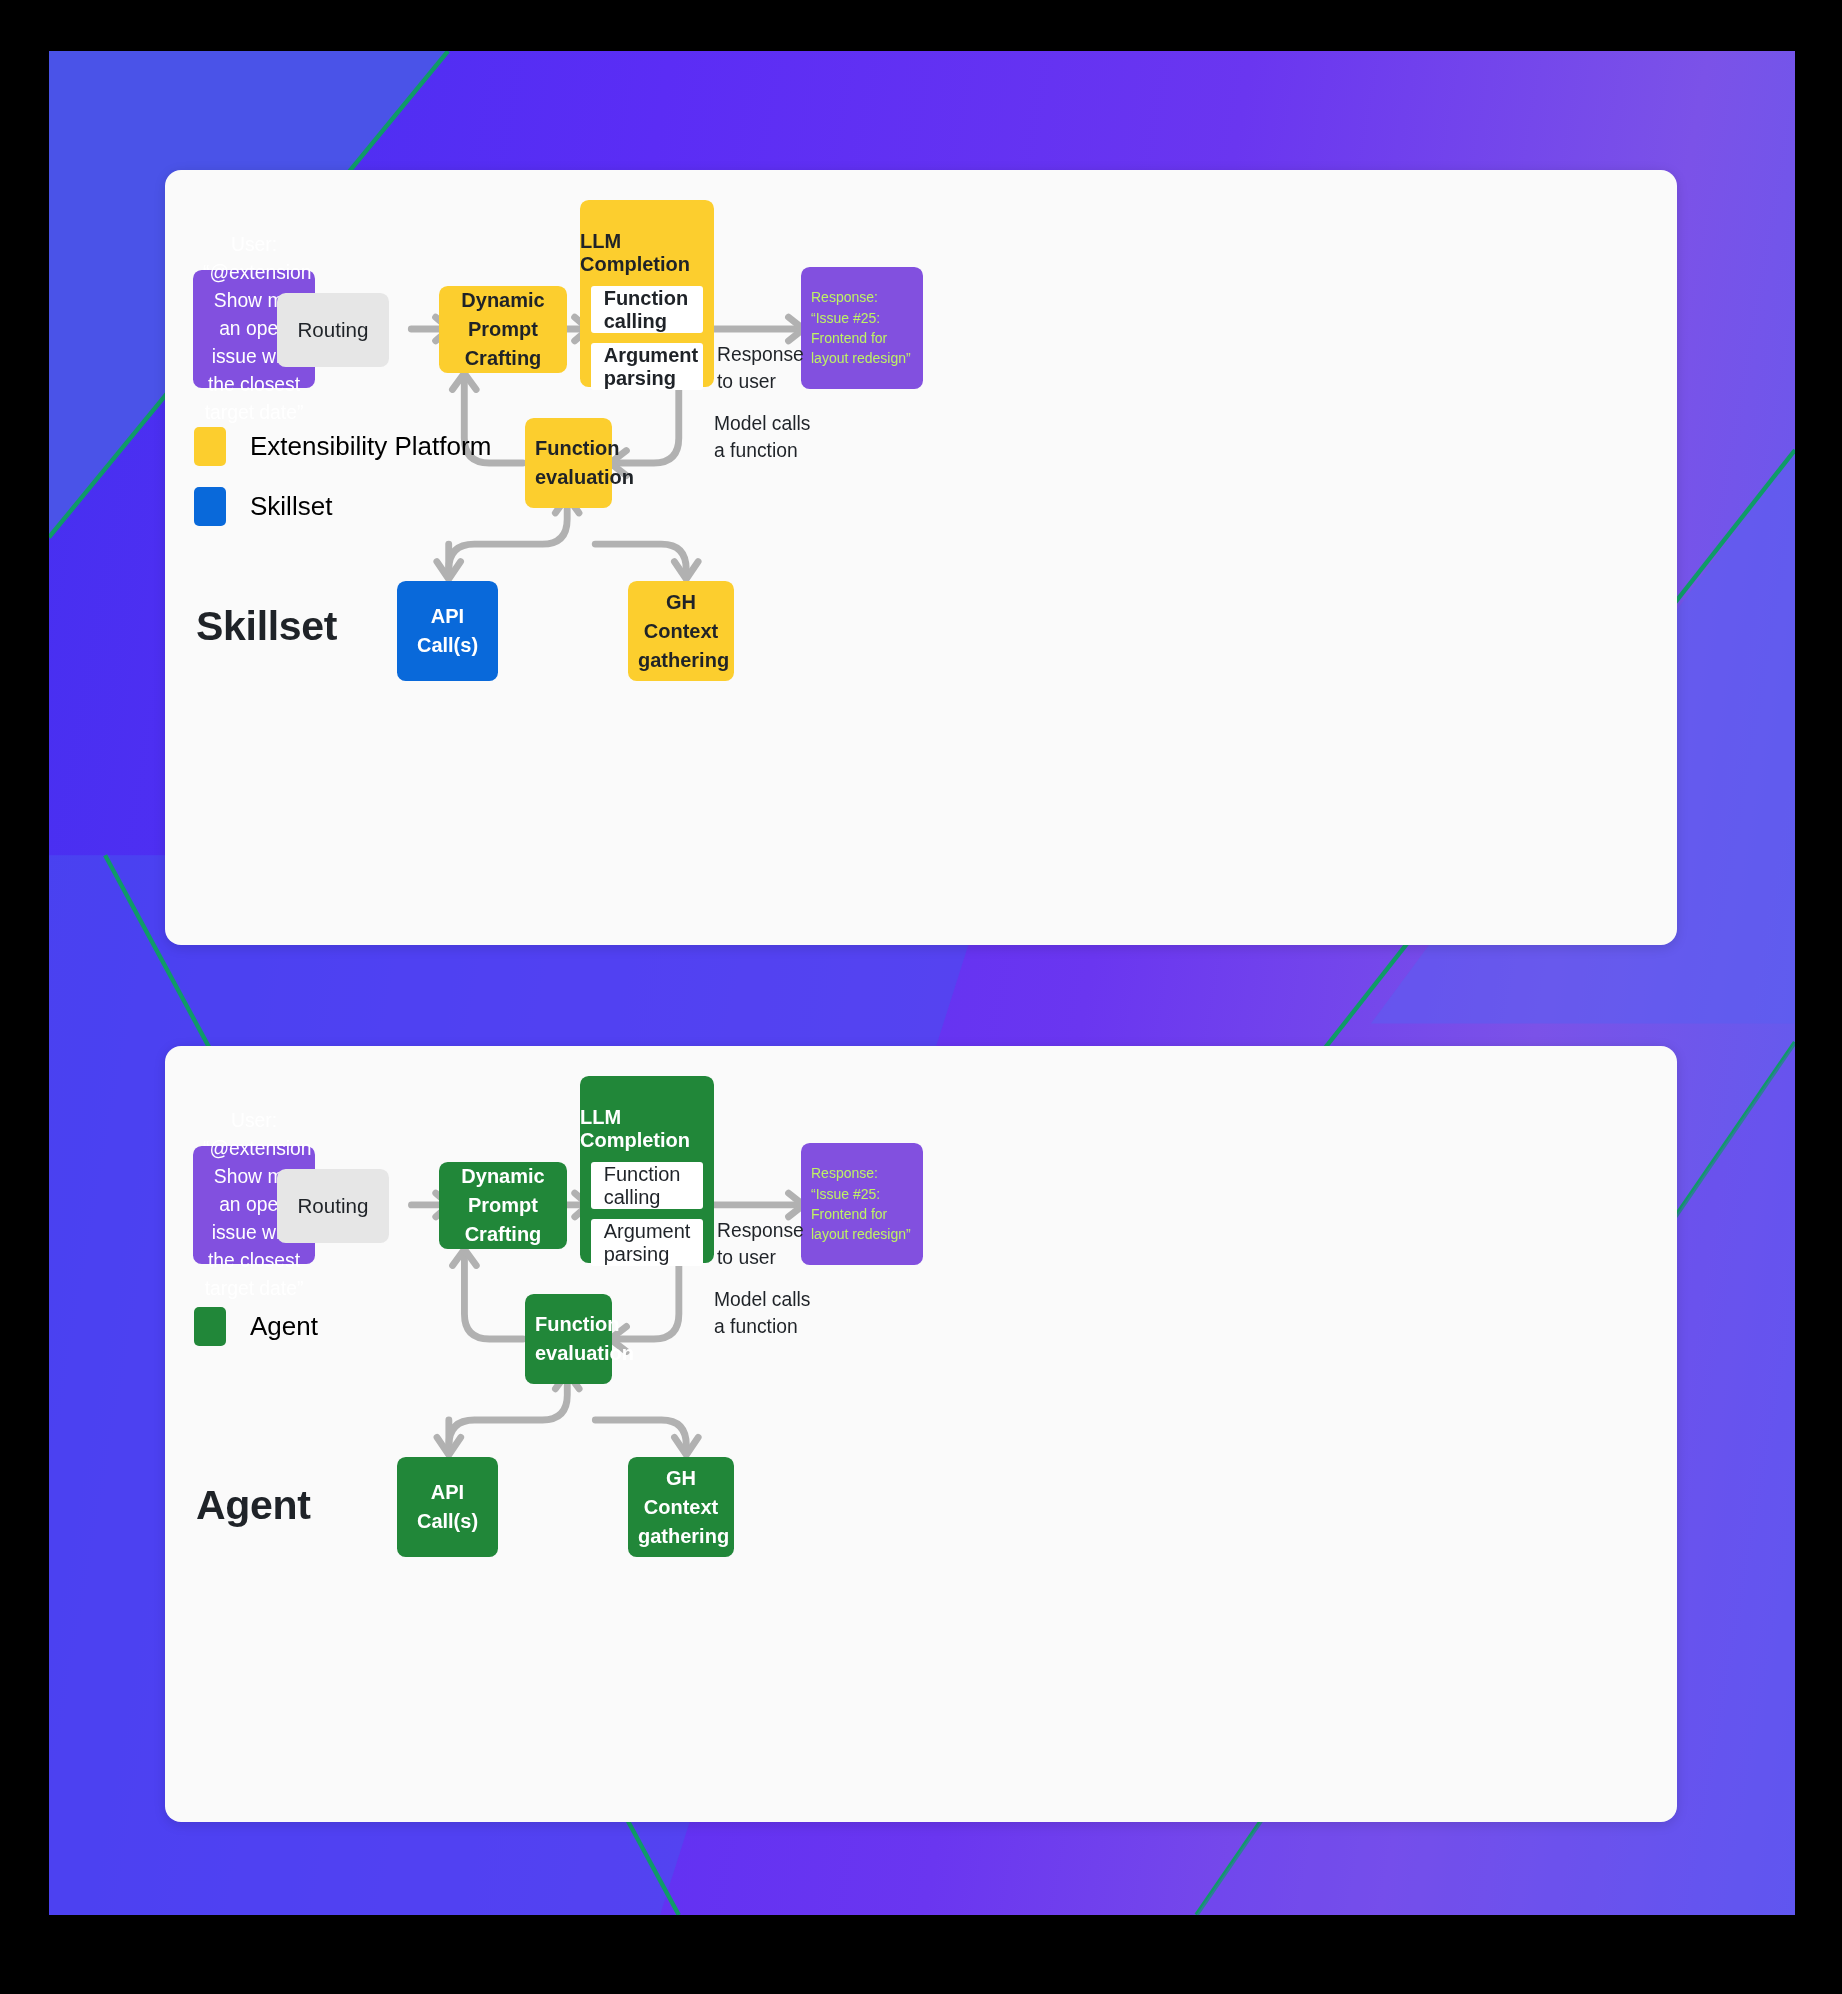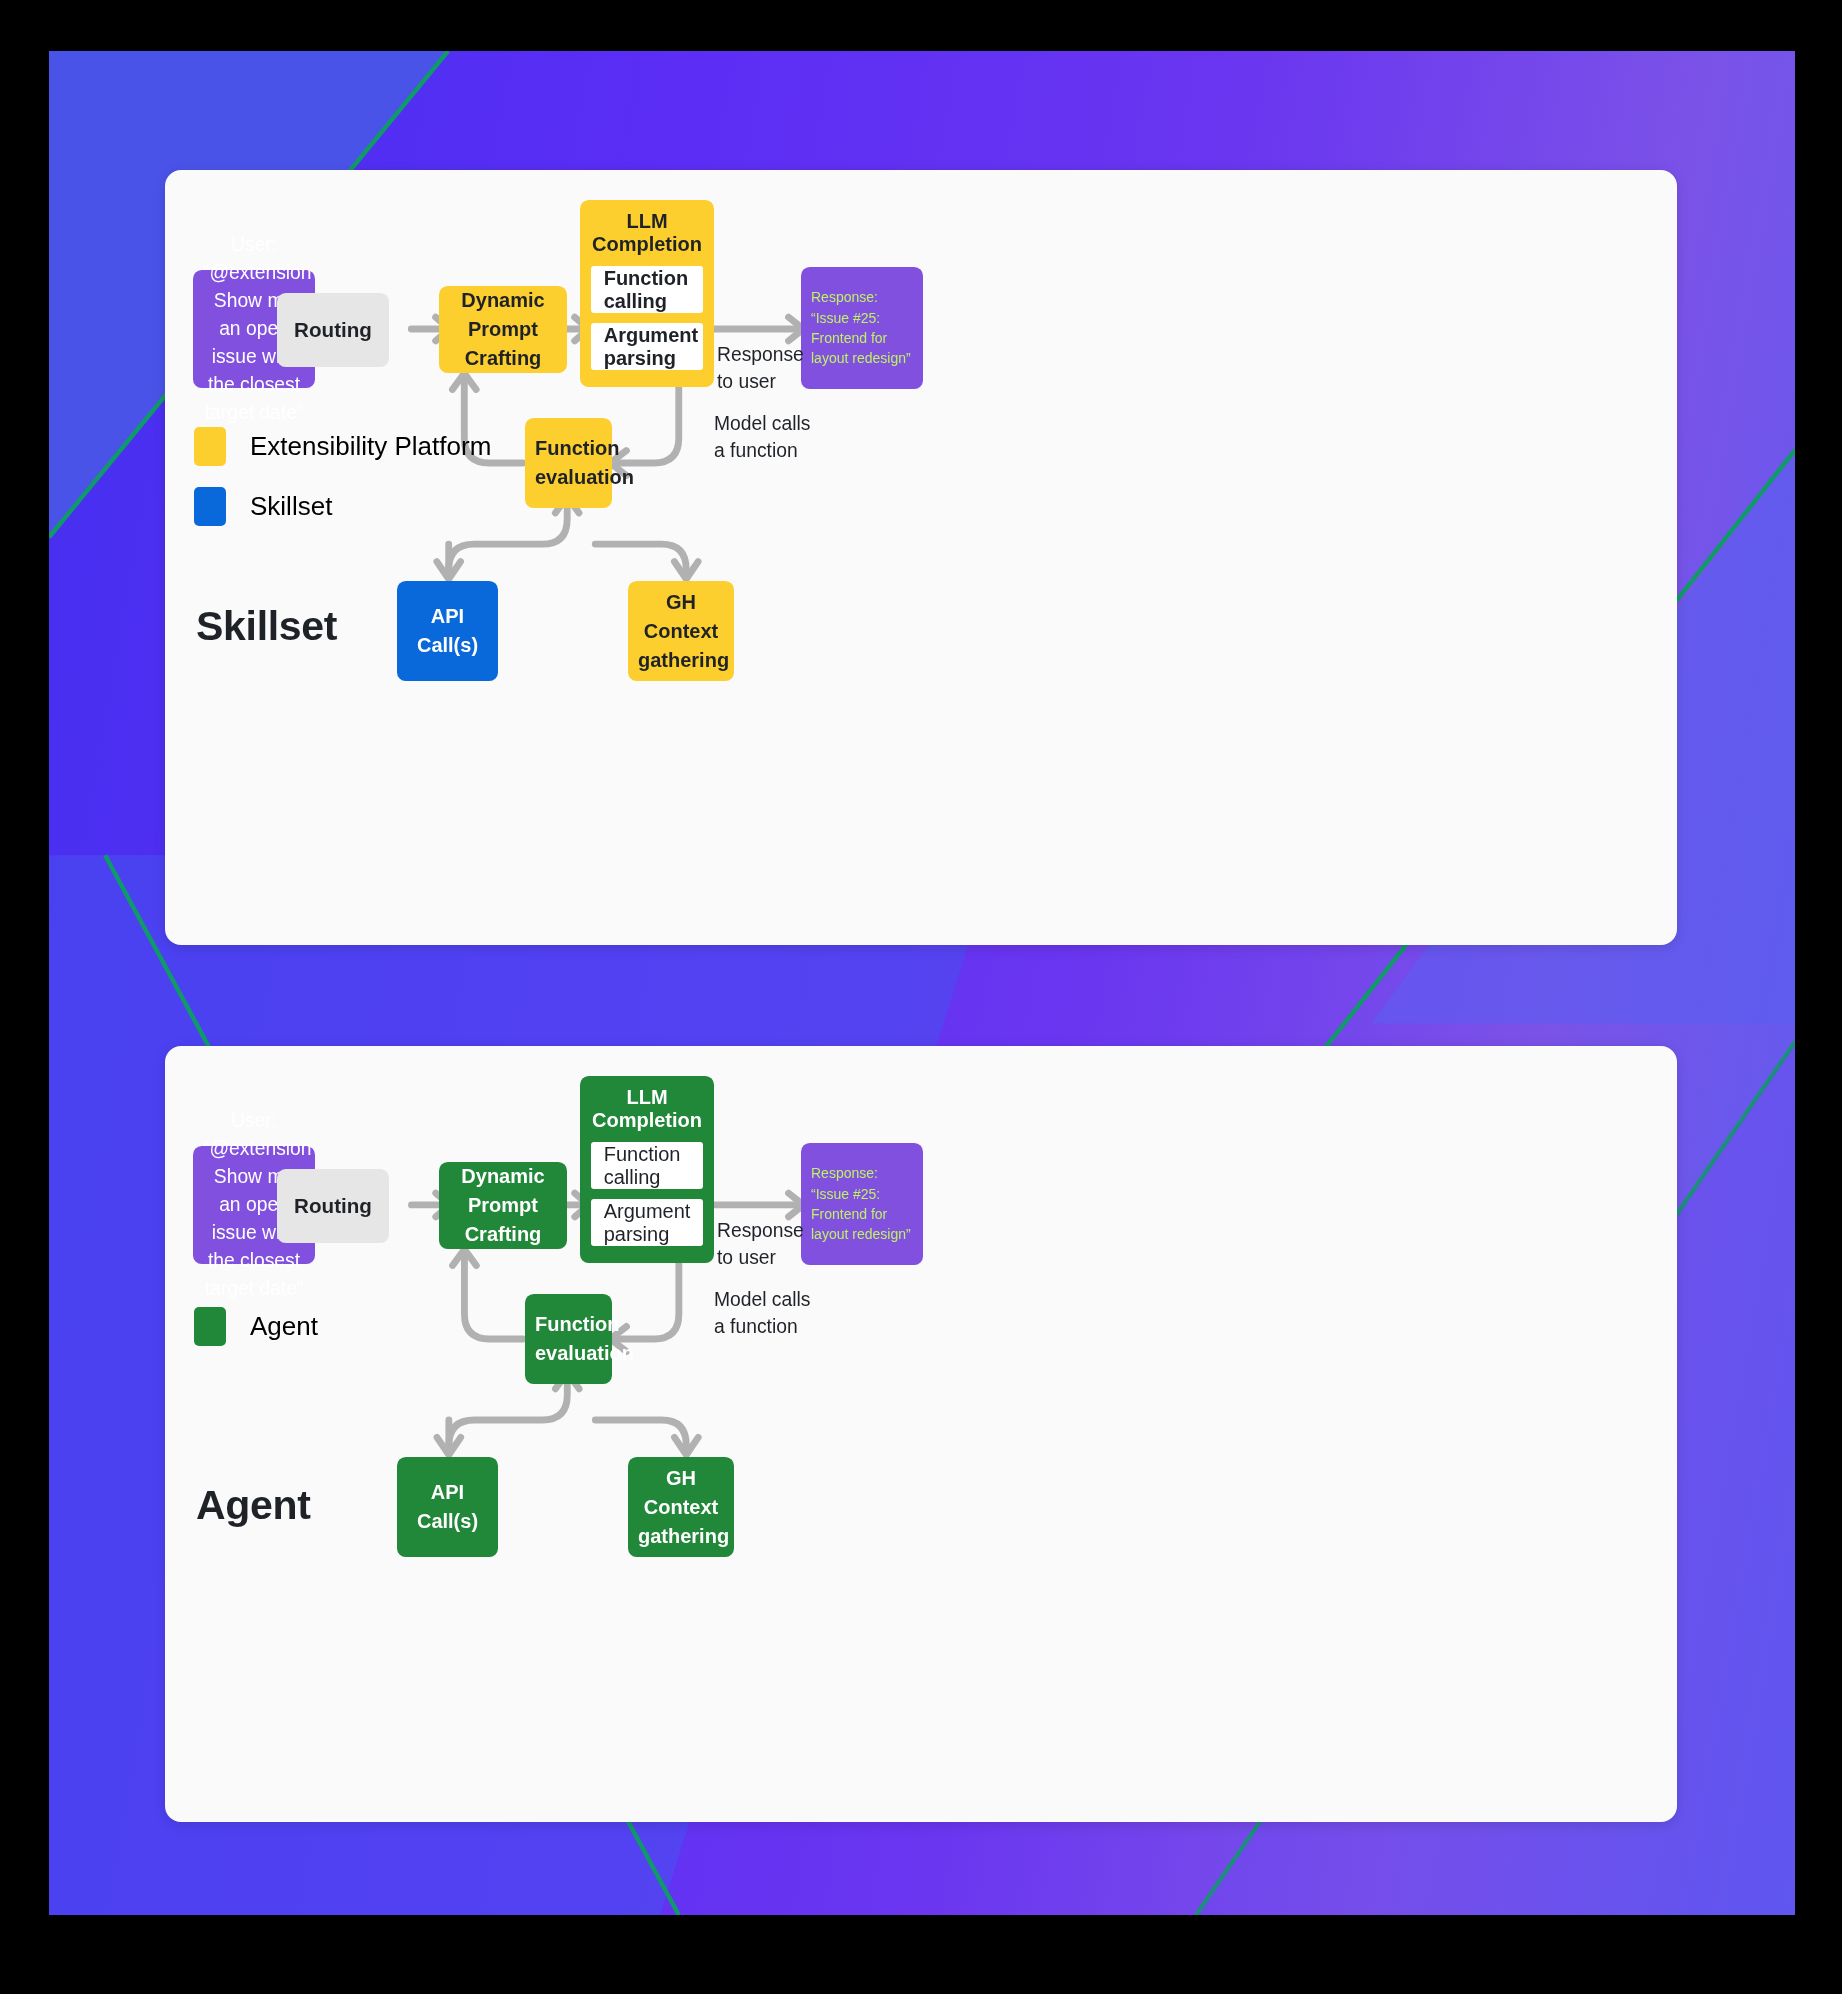--- a/index.html
+++ b/index.html
@@ -42,38 +42,38 @@
     border-radius: 8.7px;
     display: flex;
     align-items: center;
     justify-content: center;
     text-align: center;
     line-height: 1.45;
   }
   .node .txt { width: 100%; padding: 0 10px; white-space: pre-line; }
 
   .n-user      { background:#8250df; color:#fff; font-size:19.3px; }
-  .n-routing   { background:#e6e6e6; color:#1f2328; font-size:20.6px; font-weight:700; }
+  .n-routing   { background:#e6e6e6; color:#1f2328; font-size:20.6px; font-weight:400; }
   .n-yellow    { background:#fcce2e; color:#1f2328; font-size:20px; font-weight:700; }
   .n-green     { background:#218739; color:#ffffff; font-size:20px; font-weight:700; }
   .n-blue      { background:#0969da; color:#ffffff; font-size:20px; font-weight:700; }
   .n-resp      { background:#8250df; color:#bef264; font-size:14px; }
   .n-resp .txt, .n-user-left .txt { text-align:left; }
 
   
   .llm-box {
     position: absolute;
     border-radius: 8.7px;
     padding: 0;
   }
   .llm-title {
-    text-align: center;
+    text-align: left;
     font-size: 20px;
     font-weight: 700;
-    padding-top: 10px;
+    padding-top: 30px;
   }
   .llm-sub {
     background: #ffffff;
     border-radius: 3px;
     font-size: 20px;
     color: #1f2328;
     display: flex;
     align-items: center;
     padding-left: 12.5px;
   }

